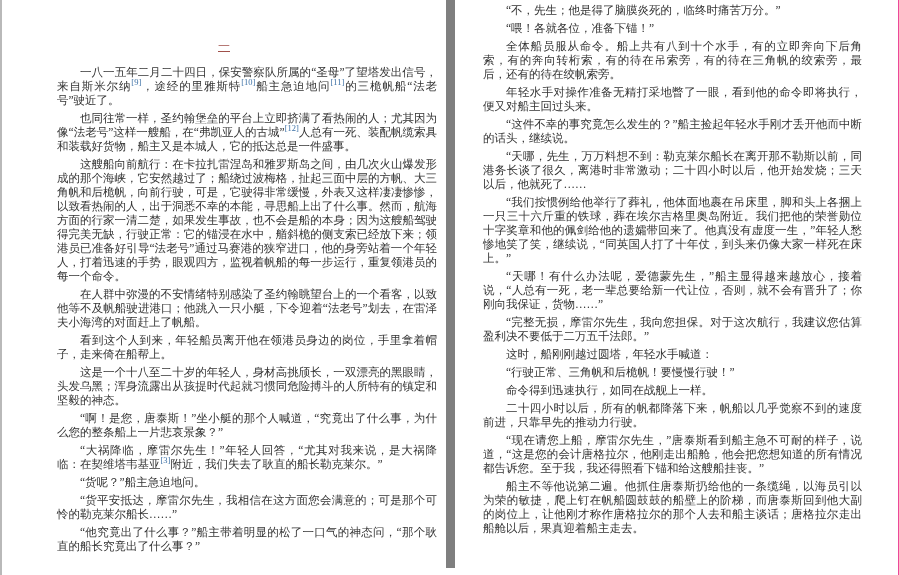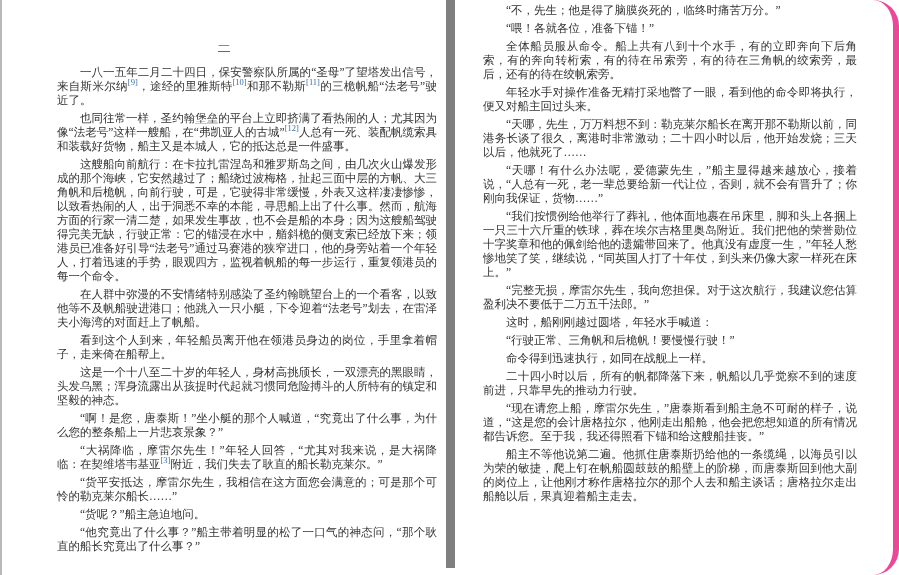--- a/index.html
+++ b/index.html
@@ -12,21 +12,21 @@
   }
   *{box-sizing:border-box;}
   html,body{margin:0;padding:0;background:#fff;}
   body{
     width:899px;height:575px;overflow:hidden;
     font-family:"Liberation Serif","DejaVu Serif",serif;
   }
   .spread{display:flex;width:899px;height:575px;background:var(--page-bg);}
   .page{background:var(--page-bg);height:575px;overflow:hidden;}
   .page.left{width:446px;border-left:2px solid var(--edge);}
-  .page.right{flex:1;border-right:6px solid #ec4899;border-radius:26px;}
+  .page.right{flex:1;border-right:1px solid #ec4899;}
   .divider{width:9px;height:568px;background:var(--divider);}
   .chapter-heading{margin:36px 0 10px 0;text-align:center;}
   .chapter-heading a{
     color:var(--heading);
     text-decoration:underline;
     font-size:12px;
     cursor:pointer;
   }
   .content{color:var(--text);}
   .content.l{padding:0 9px 0 55px;}
@@ -48,43 +48,44 @@
 </style>
 </head>
 <body>
 
 <div class="spread">
   <div class="page left">
     <div class="chapter-heading">
       <a>一</a>
     </div>
     <div class="content l" id="left-content">
-        <p><span>一八一五年二月二十四日，保安警察队所属的“圣母”了望塔发出信号，来自斯米尔纳</span><sup class="fnref">[9]</sup><span>，途经的里雅斯特</span><sup class="fnref">[10]</sup><span>和那不勒斯</span><sup class="fnref">[11]</sup><span>的三桅帆船“法老号”驶近了。</span></p>
+        <p><span>一八一五年二月二十四日，保安警察队所属的“圣母”了望塔发出信号，来自斯米尔纳</span><sup class="fnref">[9]</sup><span>，途经的里雅斯特</span><sup class="fnref">[10]</sup><span>船主急迫地问</span><sup class="fnref">[11]</sup><span>的三桅帆船“法老号”驶近了。</span></p>
         <p><span>也同往常一样，圣约翰堡垒的平台上立即挤满了看热闹的人；尤其因为像“法老号”这样一艘船，在“弗凯亚人的古城”</span><sup class="fnref">[12]</sup><span>人总有一死、装配帆缆索具和装载好货物，船主又是本城人，它的抵达总是一件盛事。</span></p>
         <p><span>这艘船向前航行：在卡拉扎雷涅岛和雅罗斯岛之间，由几次火山爆发形成的那个海峡，它安然越过了；船绕过波梅格，扯起三面中层的方帆、大三角帆和后桅帆，向前行驶，可是，它驶得非常缓慢，外表又这样凄凄惨惨，以致看热闹的人，出于洞悉不幸的本能，寻思船上出了什么事。然而，航海方面的行家一清二楚，如果发生事故，也不会是船的本身；因为这艘船驾驶得完美无缺，行驶正常：它的锚浸在水中，艏斜桅的侧支索已经放下来；领港员已准备好引导“法老号”通过马赛港的狭窄进口，他的身旁站着一个年轻人，打着迅速的手势，眼观四方，监视着帆船的每一步运行，重复领港员的每一个命令。</span></p>
         <p><span>在人群中弥漫的不安情绪特别感染了圣约翰眺望台上的一个看客，以致他等不及帆船驶进港口；他跳入一只小艇，下令迎着“法老号”划去，在雷泽夫小海湾的对面赶上了帆船。</span></p>
         <p><span>看到这个人到来，年轻船员离开他在领港员身边的岗位，手里拿着帽子，走来倚在船帮上。</span></p>
         <p><span>这是一个十八至二十岁的年轻人，身材高挑颀长，一双漂亮的黑眼睛，头发乌黑；浑身流露出从孩提时代起就习惯同危险搏斗的人所特有的镇定和坚毅的神态。</span></p>
         <p><span>“啊！是您，唐泰斯！”坐小艇的那个人喊道，“究竟出了什么事，为什么您的整条船上一片悲哀景象？”</span></p>
         <p><span>“大祸降临，摩雷尔先生！”年轻人回答，“尤其对我来说，是大祸降临：在契维塔韦基亚</span><sup class="fnref">[3]</sup><span>附近，我们失去了耿直的船长勒克莱尔。”</span></p>
+        <p><span>“货呢？”船主急迫地问。</span></p>
         <p><span>“货平安抵达，摩雷尔先生，我相信在这方面您会满意的；可是那个可怜的勒克莱尔船长……”</span></p>
-        <p><span>“货呢？”船主急迫地问。</span></p>
         <p><span>“他究竟出了什么事？”船主带着明显的松了一口气的神态问，“那个耿直的船长究竟出了什么事？”</span></p>
       </div>
   </div>
   <div class="divider"></div>
   <div class="page right">
     <div class="content r" id="right-content">
         <p><span>“不，先生；他是得了脑膜炎死的，临终时痛苦万分。”</span></p>
         <p><span>“喂！各就各位，准备下锚！”</span></p>
         <p><span>全体船员服从命令。船上共有八到十个水手，有的立即奔向下后角索，有的奔向转桁索，有的待在吊索旁，有的待在三角帆的绞索旁，最后，还有的待在绞帆索旁。</span></p>
         <p><span>年轻水手对操作准备无精打采地瞥了一眼，看到他的命令即将执行，便又对船主回过头来。</span></p>
+        <p><span>“这件不幸的事究竟怎么发生的？”船主捡起年轻水手刚才丢开他而中断的话头，继续说。</span></p>
         <p><span>“天哪，先生，万万料想不到：勒克莱尔船长在离开那不勒斯以前，同港务长谈了很久，离港时非常激动；二十四小时以后，他开始发烧；三天以后，他就死了……</span></p>
+        <p><span>“我们按惯例给他举行了葬礼，他体面地裹在吊床里，脚和头上各捆上一只三十六斤重的铁球，葬在埃尔吉格里奥岛附近。我们把他的荣誉勋位十字奖章和他的佩剑给他的遗孀带回来了。他真没有虚度一生，”年轻人愁惨地笑了笑，继续说，“同英国人打了十年仗，到头来仍像大家一样死在床上。”</span></p>
         <p><span>“天哪！有什么办法呢，爱德蒙先生，”船主显得越来越放心，接着说，“人总有一死，老一辈总要给新一代让位，否则，就不会有晋升了；你刚向我保证，货物……”</span></p>
-        <p><span>“我们按惯例给他举行了葬礼，他体面地裹在吊床里，脚和头上各捆上一只三十六斤重的铁球，葬在埃尔吉格里奥岛附近。我们把他的荣誉勋位十字奖章和他的佩剑给他的遗孀带回来了。他真没有虚度一生，”年轻人愁惨地笑了笑，继续说，“同英国人打了十年仗，到头来仍像大家一样死在床上。”</span></p>
         <p><span>“完整无损，摩雷尔先生，我向您担保。对于这次航行，我建议您估算盈利决不要低于二万五千法郎。”</span></p>
         <p><span>这时，船刚刚越过圆塔，年轻水手喊道：</span></p>
         <p><span>“行驶正常、三角帆和后桅帆！要慢慢行驶！”</span></p>
         <p><span>命令得到迅速执行，如同在战舰上一样。</span></p>
         <p><span>二十四小时以后，所有的帆都降落下来，帆船以几乎觉察不到的速度前进，只靠早先的推动力行驶。</span></p>
         <p><span>“现在请您上船，摩雷尔先生，”唐泰斯看到船主急不可耐的样子，说道，“这是您的会计唐格拉尔，他刚走出船舱，他会把您想知道的所有情况都告诉您。至于我，我还得照看下锚和给这艘船挂丧。”</span></p>
         <p><span>船主不等他说第二遍。他抓住唐泰斯扔给他的一条缆绳，以海员引以为荣的敏捷，爬上钉在帆船圆鼓鼓的船壁上的阶梯，而唐泰斯回到他大副的岗位上，让他刚才称作唐格拉尔的那个人去和船主谈话；唐格拉尔走出船舱以后，果真迎着船主走去。</span></p>
       </div>
   </div>
 </div>

